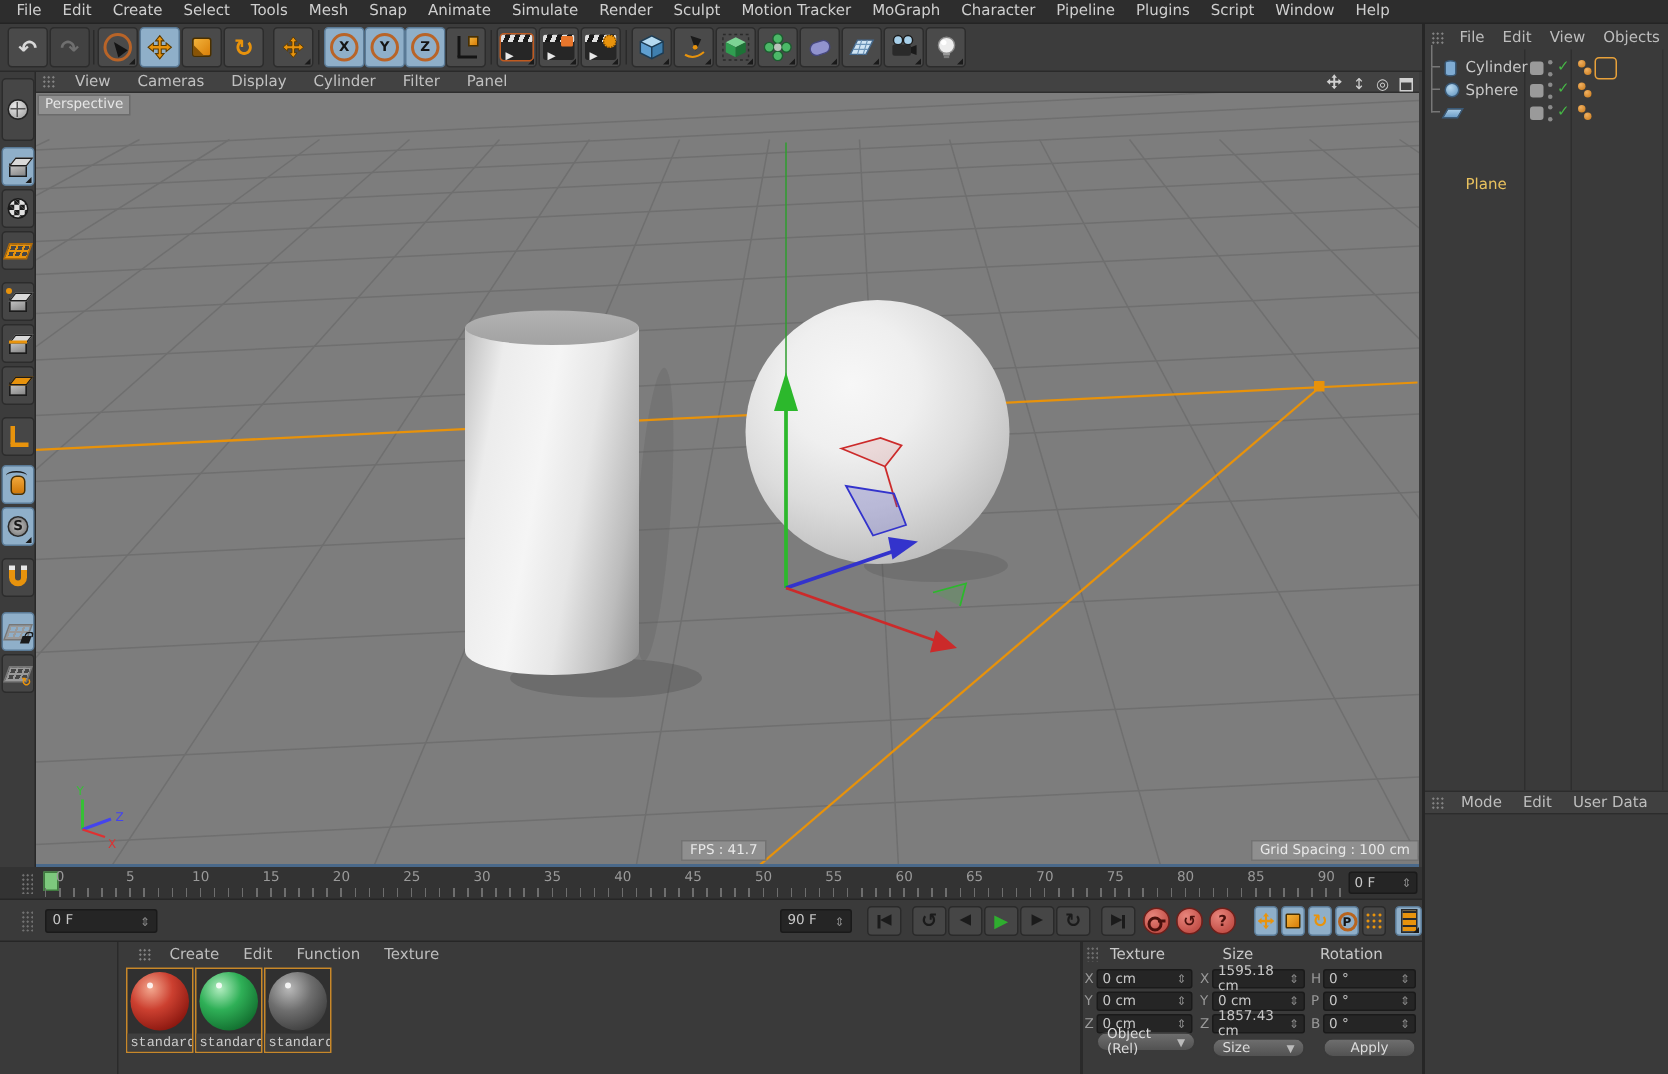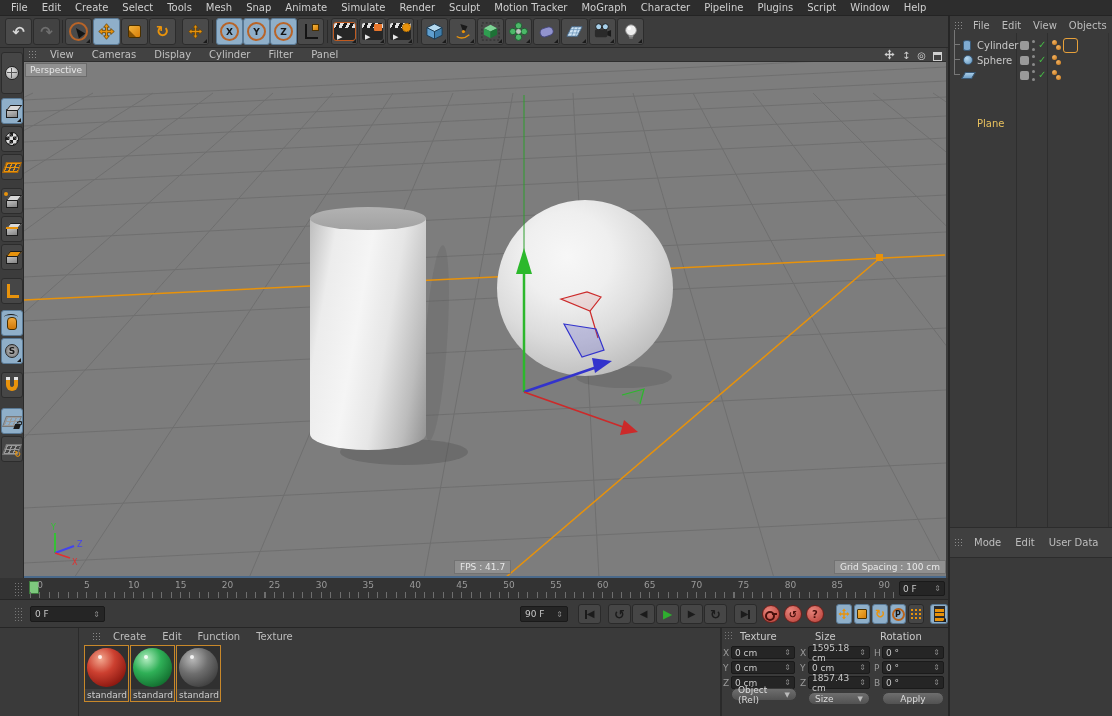--- a/index.html
+++ b/index.html
@@ -153,21 +153,21 @@
   .tag-phong { position:absolute; left:102px; top:2px; width:10px; height:11px; }
   .tag-phong::before, .tag-phong::after { content:""; position:absolute; width:5px; height:5px; border-radius:50%;
     background:radial-gradient(circle at 35% 30%, #f0b060, #c87818); }
   .tag-phong::before { left:0; top:0; } .tag-phong::after { left:4px; top:5px; }
   .tag-mat { position:absolute; left:114px; top:1px; width:13px; height:13px; border-radius:2px; }
   .tag-mat .ball { width:11px; height:11px; margin:1px; border-radius:50%; }
   .tag-mat.selmat { outline:1px solid #e8a13a; }
   .ball-red { background:radial-gradient(circle at 35% 28%, #f0a088 3%, #cc4030 38%, #8c1810 78%, #5a0c06 100%); }
   .ball-green { background:radial-gradient(circle at 35% 28%, #a8e8b8 3%, #2fb057 38%, #137030 78%, #0a4a1e 100%); }
   .ball-gray { background:radial-gradient(circle at 35% 28%, #b4b4b4 3%, #6e6e6e 40%, #3c3c3c 82%); }
-  .am-bar { position:absolute; left:0; top:511px; width:100%; height:31px; background:#404040;
+  .am-bar { position:absolute; left:0; top:511px; width:100%; height:16px; background:#404040;
     border-top:1px solid #2c2c2c; border-bottom:1px solid #2c2c2c; display:flex; align-items:center; }
   .am-bar .mb-item { font-size:10px; color:#bdbdbd; padding:0 7px; }
 
   
   .timeline { position:absolute; left:0; top:578px; width:948px; height:22px; background:#333333;
     border-bottom:1px solid #262626; z-index:20; }
   .tl-grip { position:absolute; left:14px; top:4px; width:8px; height:14px;
     background-image:radial-gradient(#777 34%, transparent 36%); background-size:3px 3px; }
   .playhead { position:absolute; left:29px; top:3px; width:10px; height:13px; background:#7dc87d; border:1px solid #3f7a3f; }
   .ruler-labels { position:absolute; left:0; top:2px; width:946px; height:10px; }
@@ -215,21 +215,21 @@
   
   .bottom { position:absolute; left:0; top:628px; width:948px; height:88px; background:#3a3a3a; z-index:20; }
   .mat-strip-sep { position:absolute; left:78px; top:0; width:1px; height:88px; background:#2a2a2a; }
   .mat-menubar { position:absolute; left:88px; top:1px; height:14px; display:flex; align-items:center; }
   .mat-menubar .mb-item { font-size:10px; color:#bdbdbd; padding:0 8px; }
   .mat-cell { position:absolute; top:17px; width:45px; height:57px; border:1px solid #c8882a; background:#303030; }
   .mat-ball { width:39px; height:39px; border-radius:50%; margin:2px auto 0; position:relative; }
   .mat-ball::after { content:""; position:absolute; left:11px; top:7px; width:4px; height:4px;
     border-radius:50%; background:rgba(255,255,255,.85); }
   .mat-label { position:absolute; left:0; bottom:0; width:100%; height:12px; background:#3f3f3f; color:#cccccc;
-    font-size:9px; line-height:12px; padding-left:2px; overflow:hidden; white-space:nowrap; }
+    font-size:9px; line-height:12px; padding-left:2px; overflow:hidden; white-space:nowrap;font-family:Liberation Mono, monospace; }
   .coord-sep { position:absolute; left:720px; top:0; width:2px; height:88px; background:#2a2a2a; }
   .co-grip { position:absolute; left:724px; top:3px; width:8px; height:10px;
     background-image:radial-gradient(#777 34%, transparent 36%); background-size:3px 3px; }
   .co-head { position:absolute; top:3px; font-size:10px; color:#c8c8c8; }
   .co-lab { position:absolute; font-size:9px; color:#9a9a9a; }
   .cfield { position:absolute; height:13px; background:#252525; border:1px solid #1a1a1a; border-radius:2px;
     color:#c8c8c8; font-size:9px; display:flex; align-items:center; padding:0 3px; }
   .drop { position:absolute; height:13px; border-radius:7px; background:linear-gradient(#6e6e6e,#525252);
     border:1px solid #3a3a3a; color:#dcdcdc; font-size:9px; display:flex; align-items:center;
     justify-content:space-between; padding:0 6px; }

